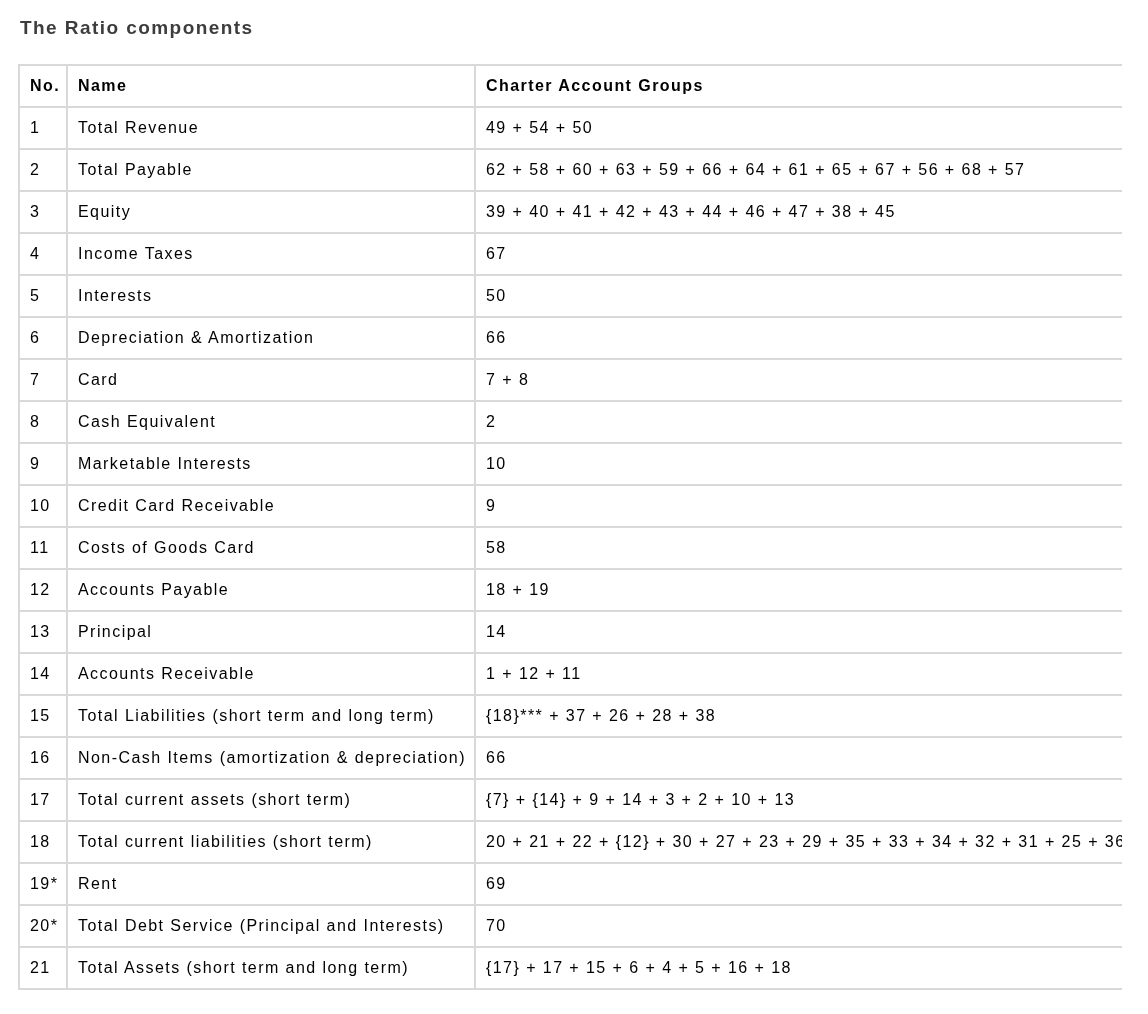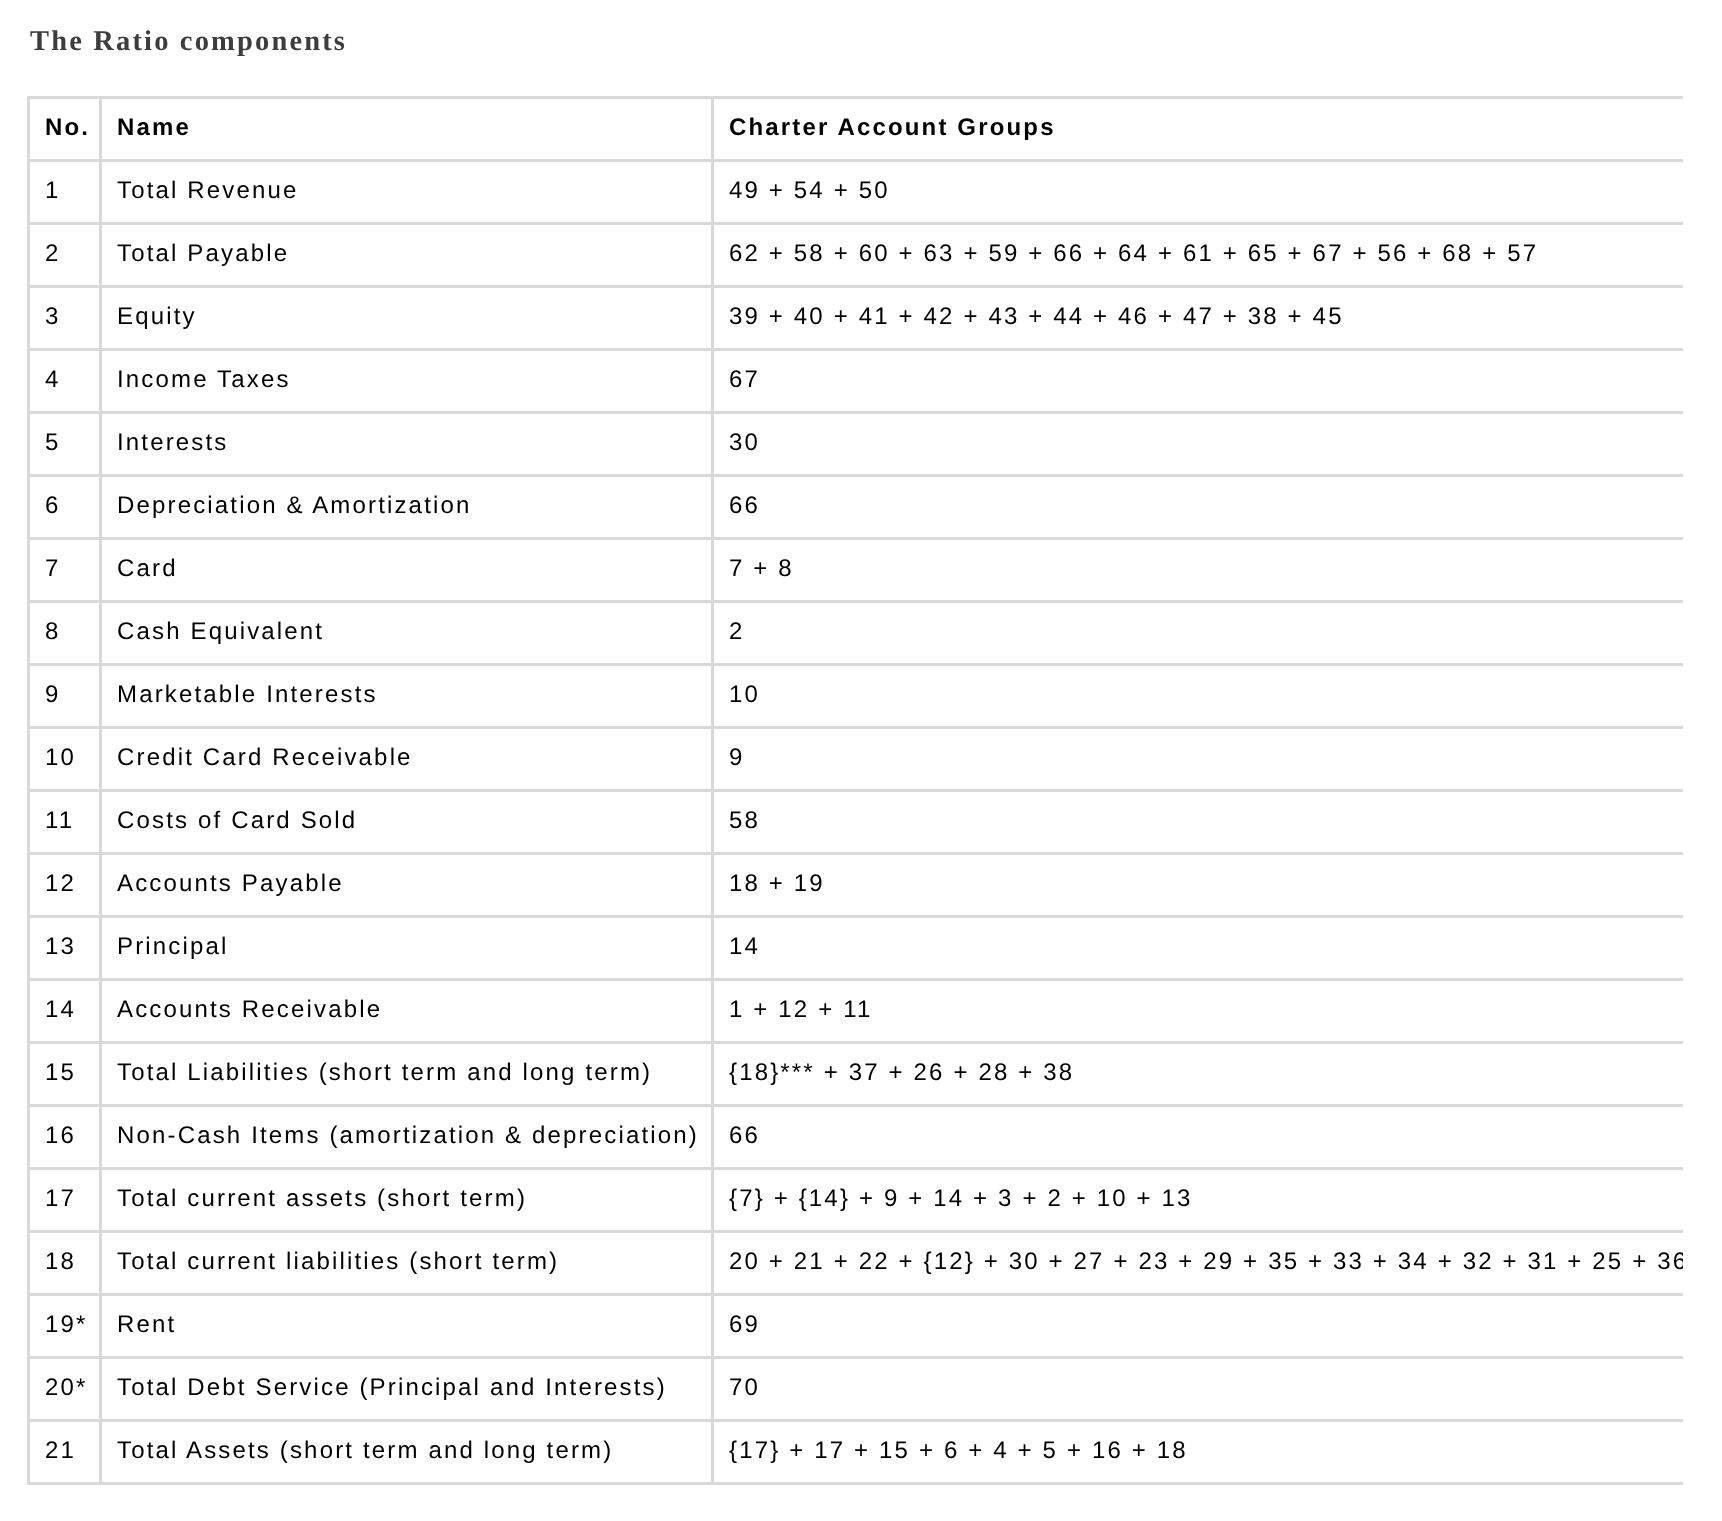--- a/index.html
+++ b/index.html
@@ -21,21 +21,20 @@
   }
   .title {
     position: absolute;
     left: 20px;
     top: 16px;
     font-size: 19px;
     line-height: 23px;
     font-weight: bold;
     color: #3d3d3d;
     white-space: nowrap;
-    font-family: Liberation Serif, serif;
   }
   .table-viewport {
     position: absolute;
     left: 18px;
     top: 64px;
     width: 1104px;
     overflow: hidden;
   }
   table.ratio-table {
     border-collapse: collapse;
@@ -116,21 +115,21 @@
           </tr>
           <tr>
             <td>4</td>
             <td>Income Taxes</td>
             <td>67</td>
             <td><span class="frag"></span></td>
           </tr>
           <tr>
             <td>5</td>
             <td>Interests</td>
-            <td>30</td>
+            <td>50</td>
             <td><span class="frag"></span></td>
           </tr>
           <tr>
             <td>6</td>
             <td>Depreciation &amp; Amortization</td>
             <td>66</td>
             <td><span class="frag"></span></td>
           </tr>
           <tr>
             <td>7</td>
@@ -151,21 +150,21 @@
             <td><span class="frag"></span></td>
           </tr>
           <tr>
             <td>10</td>
             <td>Credit Card Receivable</td>
             <td>9</td>
             <td><span class="frag"></span></td>
           </tr>
           <tr>
             <td>11</td>
-            <td>Costs of Card Sold</td>
+            <td>Costs of Goods Card</td>
             <td>58</td>
             <td><span class="frag"></span></td>
           </tr>
           <tr>
             <td>12</td>
             <td>Accounts Payable</td>
             <td>18 + 19</td>
             <td><span class="frag"></span></td>
           </tr>
           <tr>

